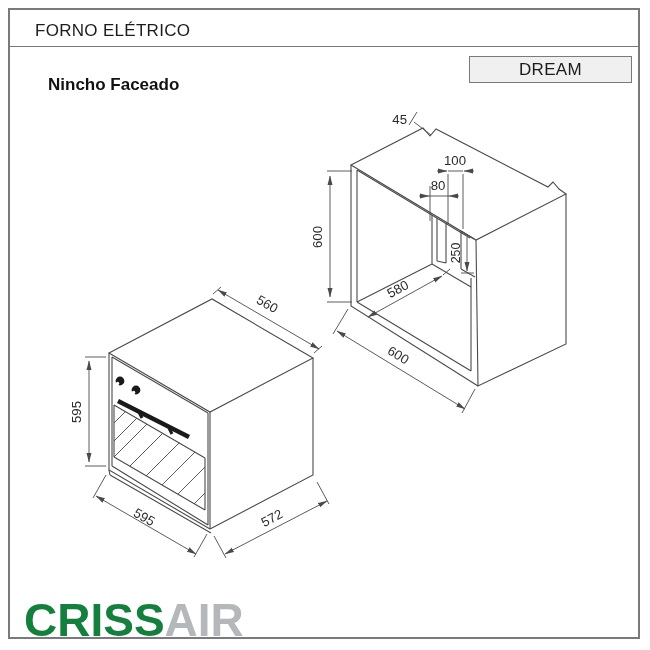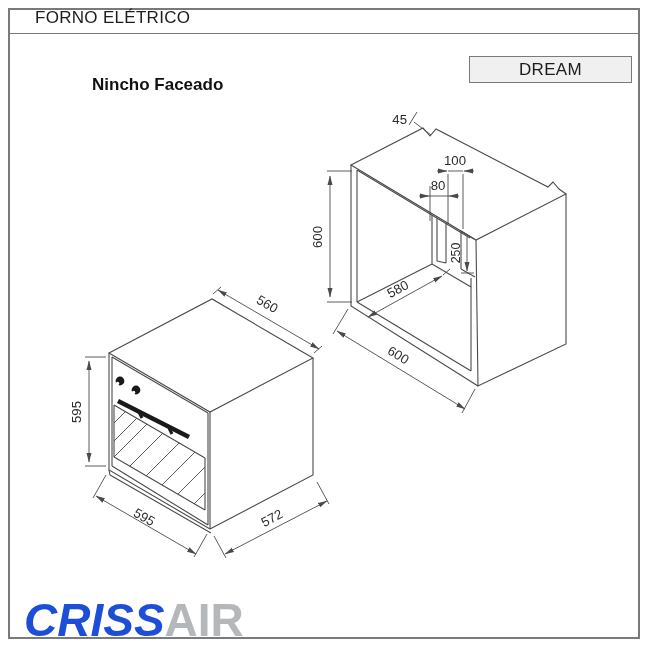--- a/index.html
+++ b/index.html
@@ -1,33 +1,33 @@
 <!DOCTYPE html>
 <html><head>
 <meta charset="utf-8">
 <style>
   html,body{margin:0;padding:0;background:#ffffff;}
   .sheet{position:relative;width:650px;height:650px;background:#fff;
          font-family:"Liberation Sans",sans-serif;overflow:hidden;}
   .frame{position:absolute;left:8px;top:8px;width:632px;height:631px;
          border:2px solid #7a7a7a;box-sizing:border-box;background:#fff;}
-  .header-row{position:absolute;left:8px;top:0;width:632px;height:34px;
+  .header-row{position:absolute;left:8px;top:13px;width:632px;height:34px;
          border-bottom:1.5px solid #7a7a7a;box-sizing:border-box;}
   .header-title{position:absolute;left:27px;top:8px;font-size:17px;color:#1c1c1c;
          letter-spacing:0.3px;}
   .model-box{position:absolute;left:469px;top:9px;width:163px;height:27px;
          background:#f0f0f0;border:1px solid #7a7a7a;box-sizing:border-box;
          display:flex;align-items:center;justify-content:center;margin-top:47px;}
   .model-label{font-size:17px;color:#1c1c1c;letter-spacing:0.3px;}
   .section-title{position:absolute;left:48px;top:75px;font-size:17px;
-         font-weight:bold;color:#111;margin-left:44px;}
+         font-weight:bold;color:#111;}
   .drawing-svg{position:absolute;left:0;top:0;width:650px;height:650px;}
   .logo{position:absolute;left:24px;top:597px;font-size:46px;font-weight:bold;
          letter-spacing:0px;line-height:1;}
-  .logo-primary{color:#1d4ed8;font-style:italic;}
+  .logo-primary{color:#15803d;}
   .logo-secondary{color:#b4b8ba;text-align:right;}
   svg .ln{stroke:#4a4a4a;stroke-width:1.1;fill:none;}
   svg .dim{stroke:#4a4a4a;stroke-width:0.9;fill:none;}
   svg .dtxt{font-family:"Liberation Sans",sans-serif;font-size:13.2px;fill:#2b2b2b;}
   svg .dtxt-sm{font-family:"Liberation Sans",sans-serif;font-size:12.4px;fill:#2b2b2b;}
   svg .blk{fill:#1a1a1a;stroke:none;}
 </style>
 </head>
 <body>
 

